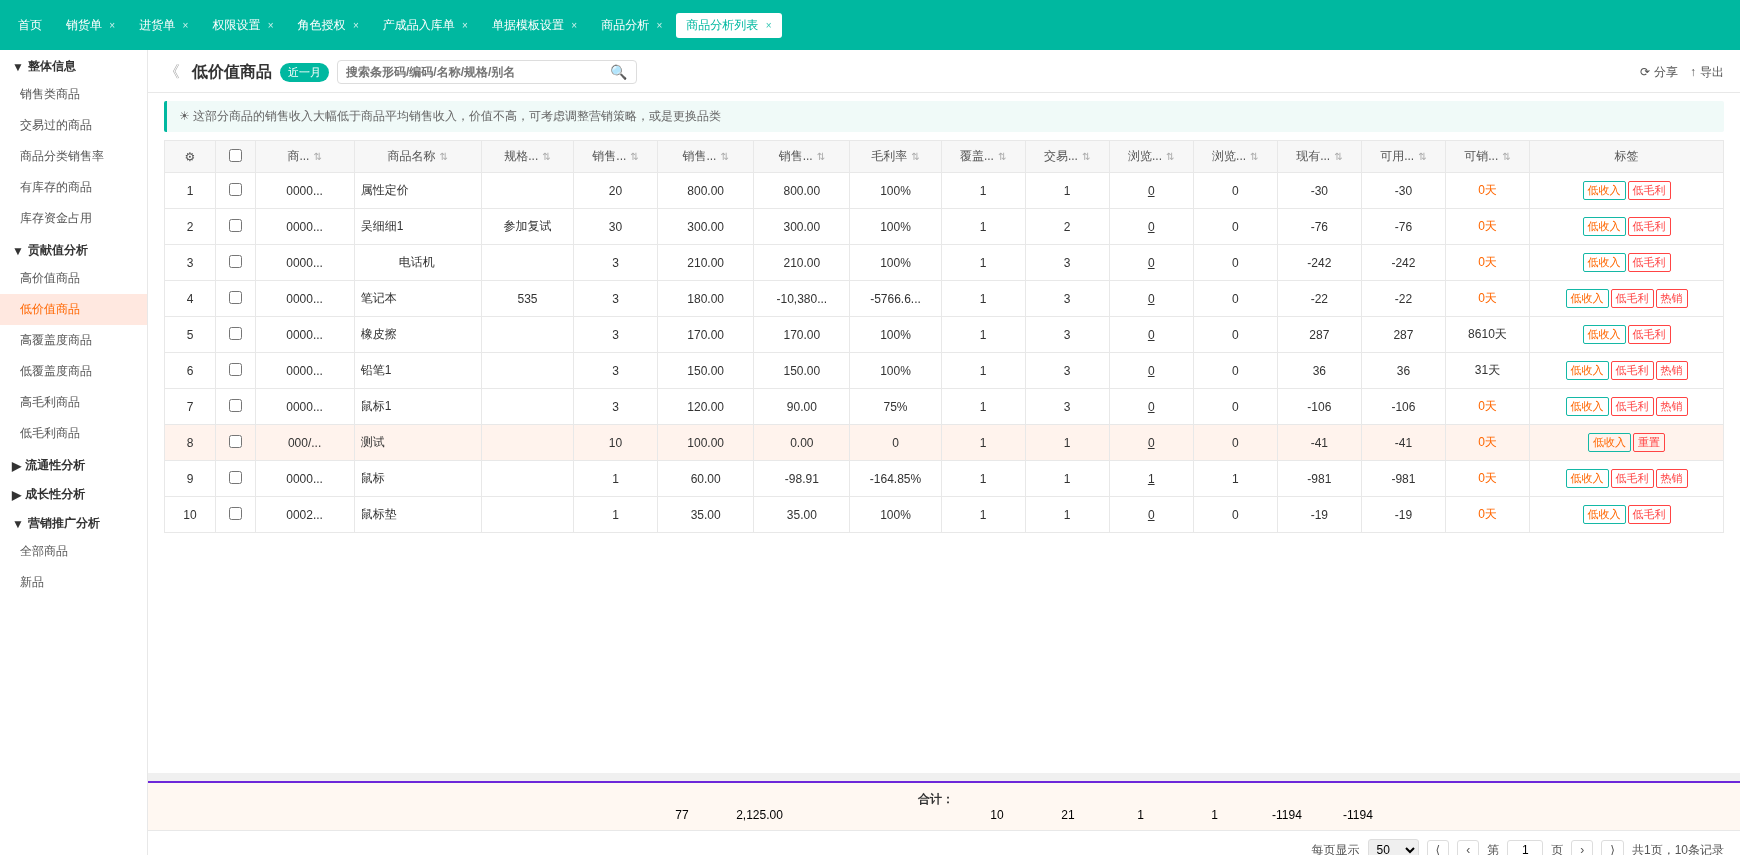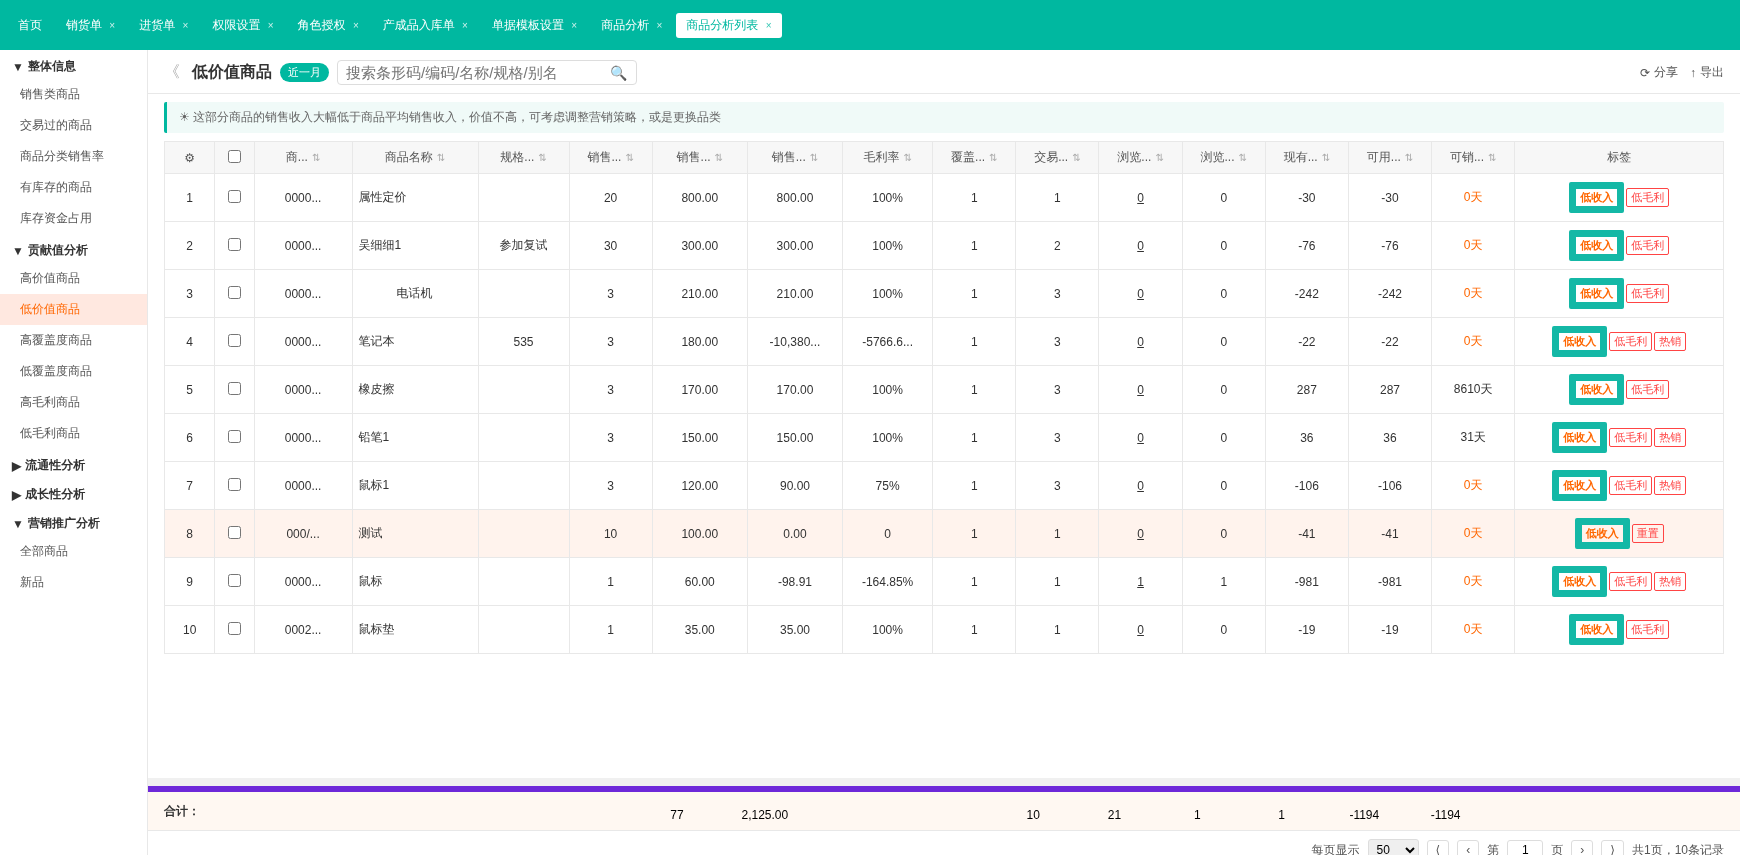--- a/index.html
+++ b/index.html
@@ -92,23 +92,24 @@
       border: 1px solid #ddd;
       border-radius: 4px;
       padding: 3px 8px;
       gap: 4px;
       flex: 1;
       max-width: 300px;
     }
     .search-box input {
       border: none;
       outline: none;
-      font-size: 15px;
+      font-size: 12px;
       flex: 1;
       color: #be185d;
+      font-weight: bold;
     }
     .search-icon { color: #00b8a0; font-size: 14px; }
     .header-actions {
       margin-left: auto;
       display: flex;
       align-items: center;
       gap: 12px;
     }
     .action-btn {
       color: #555;
@@ -164,21 +165,21 @@
       white-space: nowrap;
     }
     tbody tr.highlighted { background: #fff3ed; }
     .tag {
       display: inline-block;
       padding: 1px 4px;
       border-radius: 2px;
       font-size: 11px;
       margin: 1px;
     }
-    .tag-orange { color: #ff6600; border: 7px solid #14b8a6; font-weight: bold; }
+    .tag-orange { color: #ff6600; border: 1px solid #14b8a6; }
     .tag-red { color: #ff4444; border: 1px solid #ff4444; }
     .col-num { width: 36px; }
     .col-check { width: 28px; }
     .col-code { width: 70px; }
     .col-name { width: 90px; text-align: left; }
     .col-spec { width: 65px; }
     .col-sales { width: 55px; }
     .col-salesamt { width: 68px; }
     .col-salesamt2 { width: 68px; }
     .col-margin { width: 60px; }
@@ -195,26 +196,27 @@
     .underline-link { text-decoration: underline; cursor: pointer; color: #333; }
     
     
     .sort-icon { color: #aaa; font-size: 10px; margin-left: 2px; }
     
     
     .th-inner { display: flex; align-items: center; justify-content: center; gap: 2px; }
 
     
     .table-footer {
-      border-top: 6px solid #6d28d9;
+      border-top: 2px solid #6d28d9;
       padding: 8px 16px;
       display: flex;
       align-items: center;
       background: #fff8f2;
       font-size: 12px;
+      flex-direction: column;
     }
     .footer-label { color: #333; font-weight: bold; margin-right: 16px; }
 
     
     .pagination-bar {
       border-top: 1px solid #e8e8e8;
       padding: 8px 16px;
       display: flex;
       align-items: center;
       justify-content: flex-end;
@@ -646,21 +648,21 @@
           </tbody>
       </table>
     </div>
 
     <div class="hscroll-bar">
       <div class="hscroll-inner"></div>
     </div>
 
     <div class="table-footer">
       <span class="footer-label">合计：</span>
-      <div style="display:flex; gap:0; flex:1; justify-content: space-around; align-items:flex-start;margin-top:8px;">
+      <div style="display:flex; gap:16px; flex:1; justify-content: space-around; align-items:flex-start;">
         <span style="width:36px;"></span>
         <span style="width:28px;"></span>
         <span style="width:70px;"></span>
         <span style="width:90px;"></span>
         <span style="width:65px;"></span>
         <span style="width:55px; text-align:center;">77</span>
         <span style="width:68px; text-align:center;">2,125.00</span>
         <span style="width:68px;"></span>
         <span style="width:60px;"></span>
         <span style="width:55px; text-align:center;">10</span>

